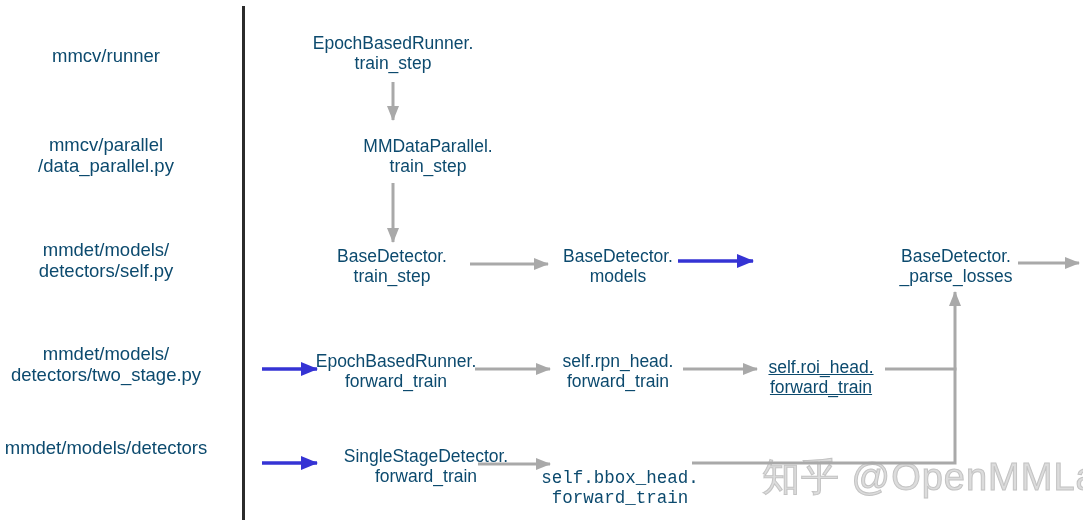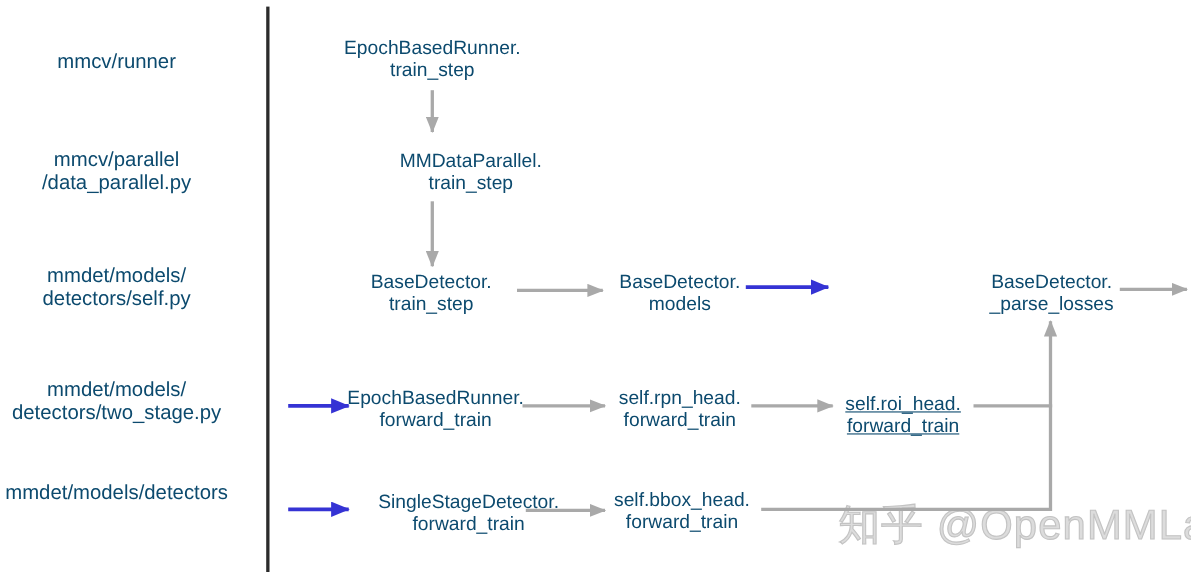--- a/index.html
+++ b/index.html
@@ -111,21 +111,21 @@
     <div>forward_train</div>
   </div>
   <div class="node" style="left:821px; top:357px;text-decoration:underline;">
     <div>self.roi_head.</div>
     <div>forward_train</div>
   </div>
   <div class="node" style="left:396px; top:446px;margin-left:30px;">
     <div>SingleStageDetector.</div>
     <div>forward_train</div>
   </div>
-  <div class="node" style="left:620px; top:444px;">
+  <div class="node" style="left:620px; top:468px;font-family:Liberation Mono, monospace;">
     <div>self.bbox_head.</div>
     <div>forward_train</div>
   </div>
 
   <svg id="connectors" width="1083" height="527" viewBox="0 0 1083 527">
     <defs>
       <marker id="mGray" markerWidth="15" markerHeight="12" refX="14" refY="6" orient="auto" markerUnits="userSpaceOnUse">
         <path d="M0,0 L15,6 L0,12 Z" fill="#a9a9a9"></path>
       </marker>
       <marker id="mBlue" markerWidth="17" markerHeight="14" refX="16" refY="7" orient="auto" markerUnits="userSpaceOnUse">

